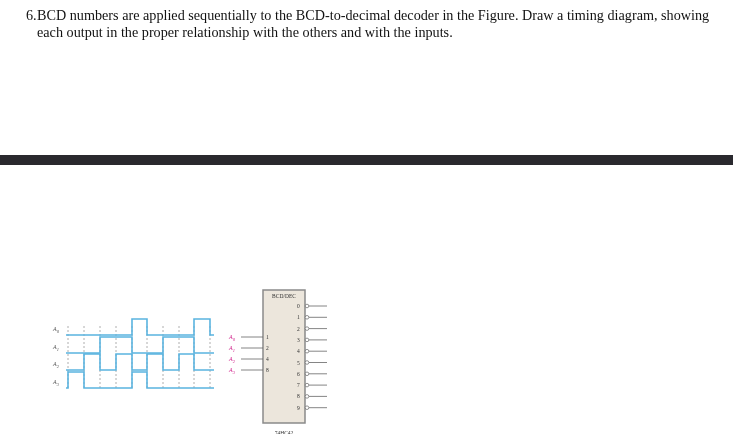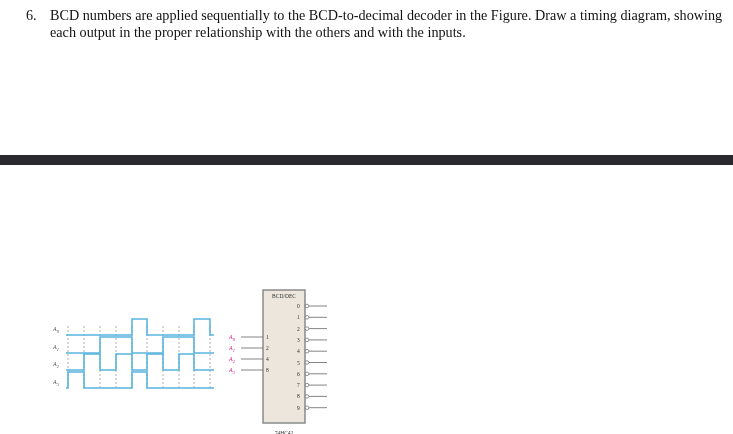--- a/index.html
+++ b/index.html
@@ -1,19 +1,19 @@
 <!DOCTYPE html>
 <html><head>
 <meta charset="utf-8">
 <style>
   html, body { margin: 0; padding: 0; background: #ffffff; }
   body { width: 733px; height: 434px; position: relative; overflow: hidden; font-family: "Liberation Serif", serif; color: #111; }
   .question { position: absolute; left: 26px; top: 7px; width: 700px; font-size: 14.2px; line-height: 17px; }
   .q-num { position: absolute; left: 0; top: 0; }
-  .q-text { position: absolute; left: 24px; top: 0; width: 680px; }
+  .q-text { position: absolute; left: 11px; top: 0; width: 680px; }
   .divider { position: absolute; left: 0; top: 155px; width: 733px; height: 10px; background: #2a292e; }
   .figure { position: absolute; left: 0; top: 0; width: 733px; height: 434px; }
   svg text { font-family: "Liberation Serif", serif; }
 </style>
 </head>
 <body>
 
 <div class="question">
   <span class="q-num">6.</span>
   <span class="q-text">BCD numbers are applied sequentially to the BCD-to-decimal decoder in the Figure. Draw a timing diagram, showing each output in the proper relationship with the others and with the inputs.</span>

